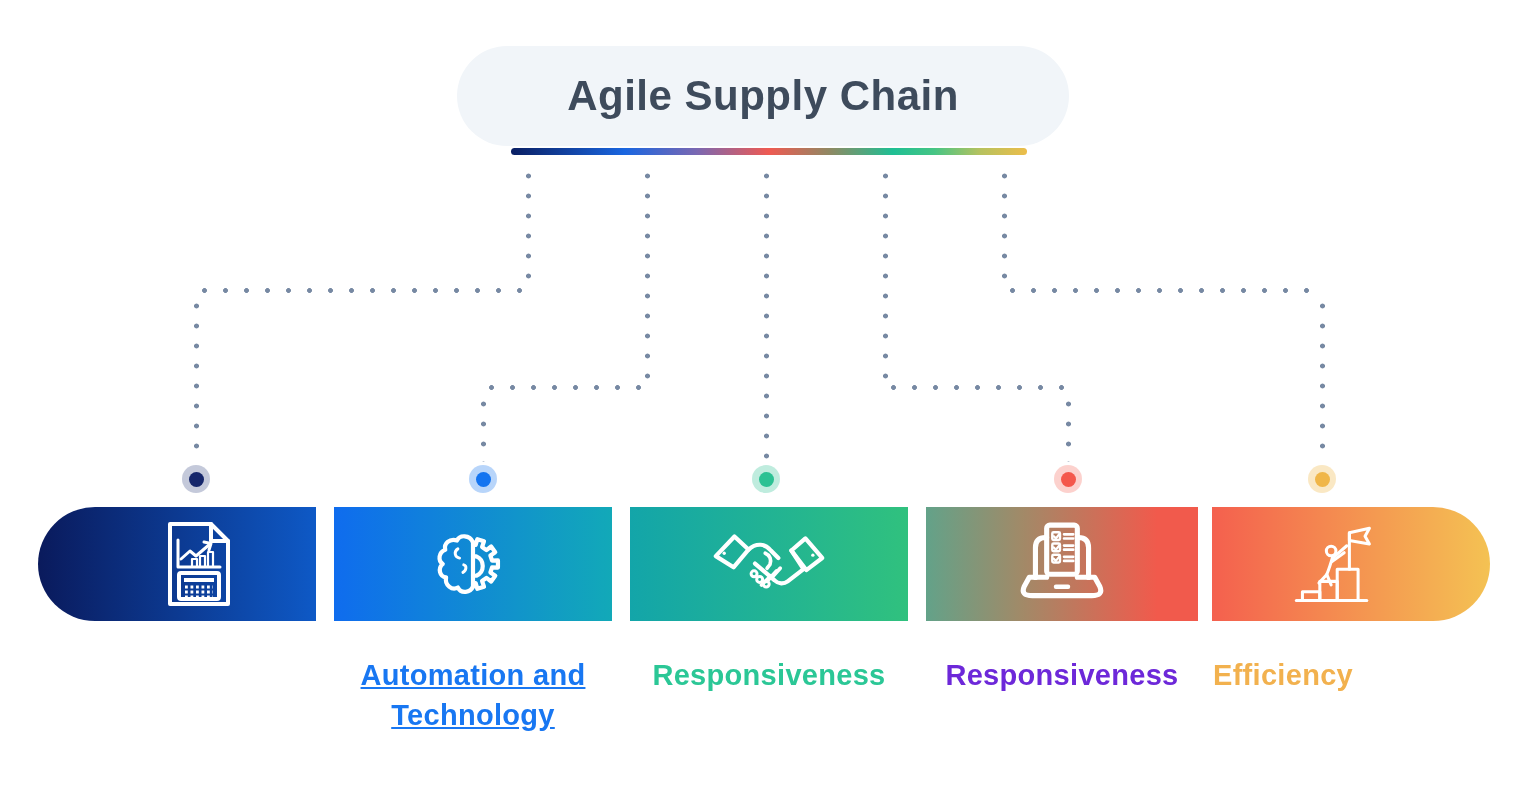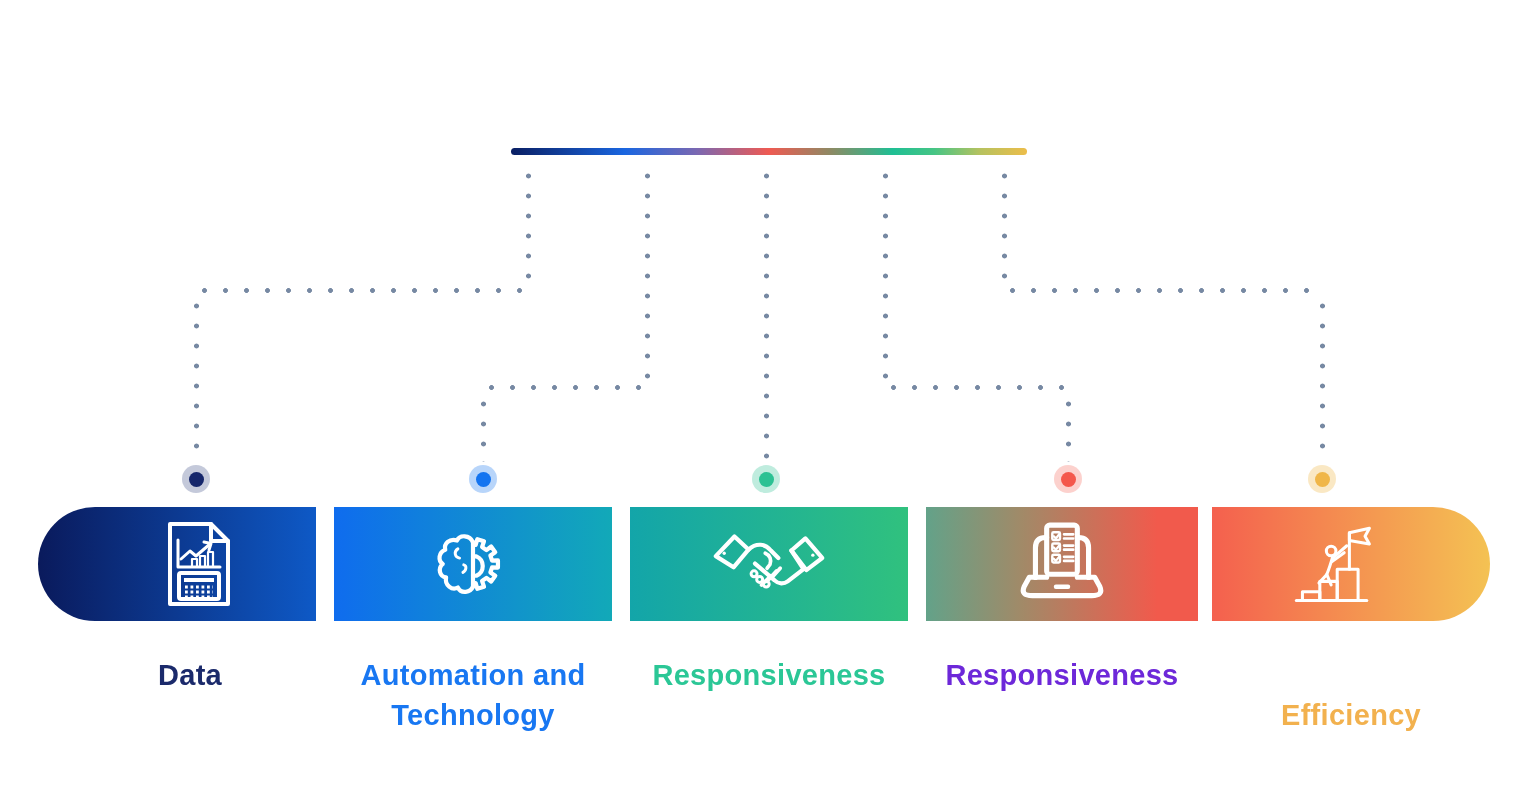--- a/index.html
+++ b/index.html
@@ -34,27 +34,30 @@
   .bar-4{left:926px;width:272px;}
   .bar-5{left:1212px;width:278px;border-radius:0 57px 57px 0;}
   .bar-5 svg{margin-right:38px;}
   
   .pillar-label{position:absolute;top:655px;font-size:29px;font-weight:600;text-align:center;
     line-height:40px;letter-spacing:.3px;}
   .label-1{left:38px;width:278px;padding-left:26px;box-sizing:border-box;}
   .label-2{left:334px;width:278px;}
   .label-3{left:610px;width:318px;}
   .label-4{left:916px;width:292px;}
-  .label-5{left:1212px;width:278px;margin-top:40px;}
+  .label-5{left:1144px;width:278px;}
 </style>
 </head>
 <body>
 
 <div class="stage" style="--dot: #7789A3;">
 
+  <div class="pill" style="background: rgb(241, 245, 249);">
+    <div class="pill-title" style="color: rgb(62, 75, 92);">Agile Supply Chain</div>
+  </div>
   <div class="underline" style="background: linear-gradient(90deg, rgb(10, 31, 99) 0%, rgb(26, 102, 224) 22%, rgb(122, 104, 178) 36%, rgb(239, 90, 82) 50%, rgb(141, 138, 100) 62%, rgb(31, 191, 148) 74%, rgb(70, 197, 133) 82%, rgb(183, 194, 95) 91%, rgb(236, 189, 74) 100%);"></div>
 
   <div class="vdots" style="left:526px;top:166px;height:118px;"></div>
   <div class="hdots" style="left:194px;top:288px;width:334px;"></div>
   <div class="vdots" style="left:194px;top:296px;height:166px;"></div>
 
   <div class="vdots" style="left:645px;top:166px;height:216px;"></div>
   <div class="hdots" style="left:481px;top:385px;width:166px;"></div>
   <div class="vdots" style="left:481px;top:394px;height:68px;"></div>
 
@@ -165,19 +168,18 @@
       <path d="M66,52 V10"></path>
       <path d="M66,10 L89,5 L84,14 L89,23 L66,19 Z"></path>
       <circle cx="45" cy="31" r="5.5"></circle>
       <path d="M47,37 C45,44 43,51 40,58"></path>
       <path d="M47,39 L63,25"></path>
       <path d="M46,43 L60,33"></path>
       <path d="M40,58 L31,68 M40,58 L45,70"></path>
     </svg>
   </div>
 
-  <div class="pillar-label label-1" style="color: rgb(27, 42, 107);">Data</div>
-  <div class="pillar-label label-2" style="color: rgb(24, 119, 242);">Automation and Technology</div>
+  <div class="pillar-label label-2" style="color: rgb(24, 119, 242); text-decoration: underline;">Automation and Technology</div>
   <div class="pillar-label label-3" style="color: rgb(43, 199, 150);">Responsiveness</div>
   <div class="pillar-label label-4" style="color: #6d28d9;">Responsiveness</div>
   <div class="pillar-label label-5" style="color: rgb(242, 177, 78);">Efficiency</div>
 
 </div>
 
 </body></html>

